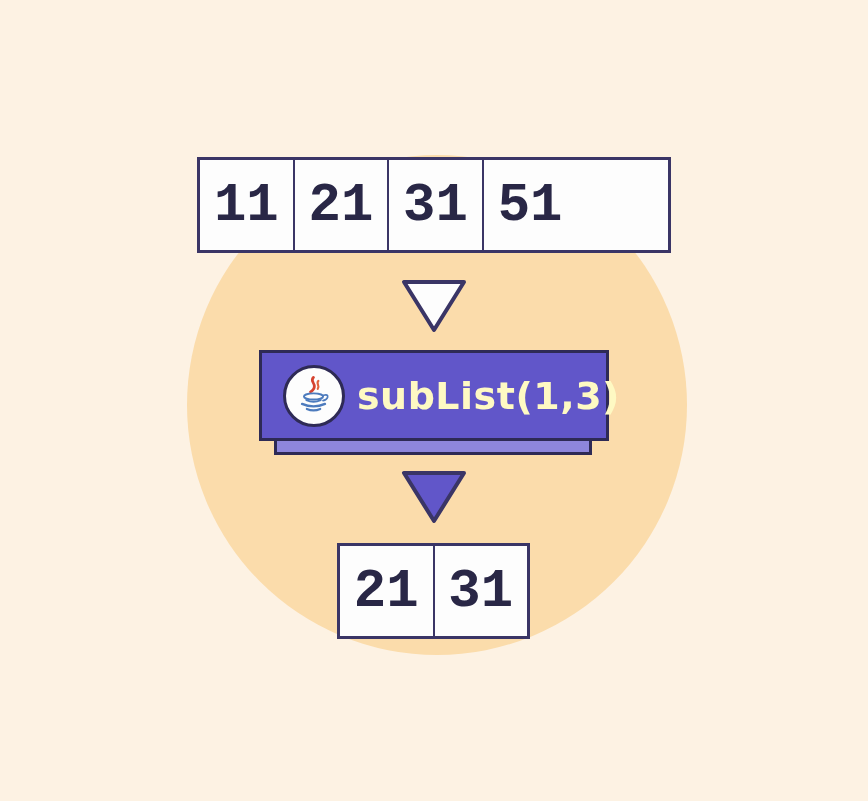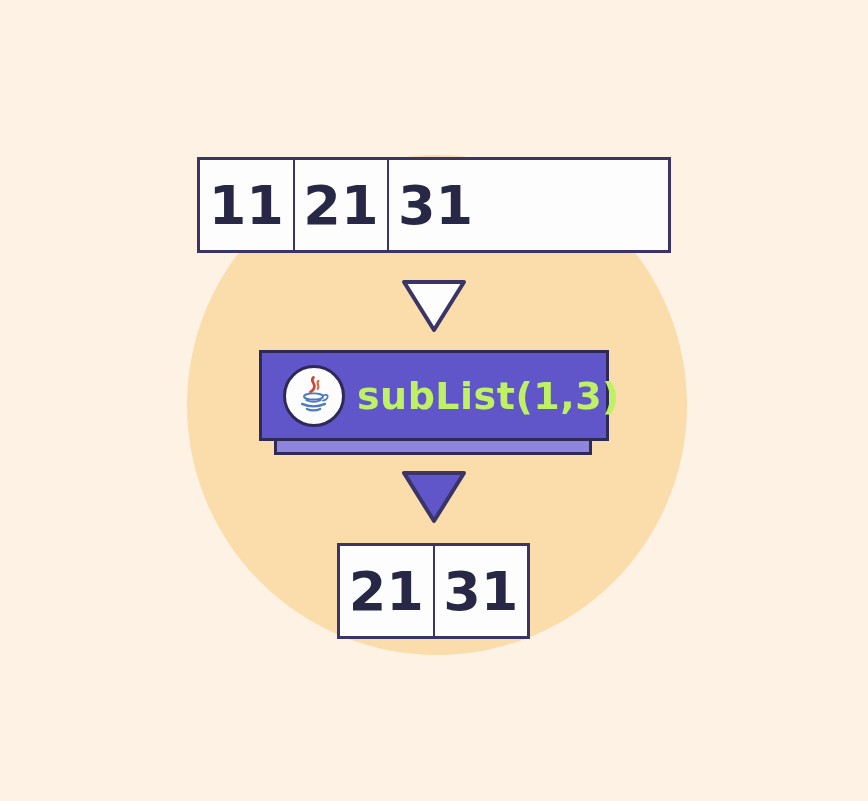--- a/index.html
+++ b/index.html
@@ -32,20 +32,21 @@
   }
   .array .cell {
     display: flex;
     align-items: center;
     justify-content: center;
     font-size: 54px;
     font-weight: 600;
     color: #292746;
     background: #fdfdfd;
     border-right: 2.5px solid #3a3566;
+    font-family: Liberation Mono, monospace;
   }
   .array .cell:last-child { border-right: none; }
 
   .source-array {
     left: 197px;
     top: 157px;
     width: 468px;
     height: 90px;
   }
   .source-array .cell { width: 92.6px; height: 90px; }
@@ -94,38 +95,39 @@
     border-radius: 50%;
     background: #fdfdfd;
     border: 3px solid #2e2a55;
     display: flex;
     align-items: center;
     justify-content: center;
     flex: 0 0 auto;
   }
   .op-label {
     margin-left: 12px;
-    color: #bef264;
+    color: #fef9c3;
     font-size: 38px;
     font-weight: 700;
     letter-spacing: 0.5px;
     white-space: nowrap;
   }
 </style>
 </head>
 <body>
 
 <div class="stage">
 
   <div class="bg-circle"></div>
 
   <div class="array source-array">
     <div class="cell">11</div>
     <div class="cell">21</div>
     <div class="cell">31</div>
+    <div class="cell">51</div>
   </div>
 
   <svg class="arrow arrow-1" width="68" height="56" viewBox="0 0 68 56">
     <polygon points="4,4 64,4 34,52" fill="#fdfdfd" stroke="#3a3566" stroke-width="4" stroke-linejoin="round"></polygon>
   </svg>
 
   <div class="op-base"></div>
 
   <div class="op-box">
     <div class="java-badge">

